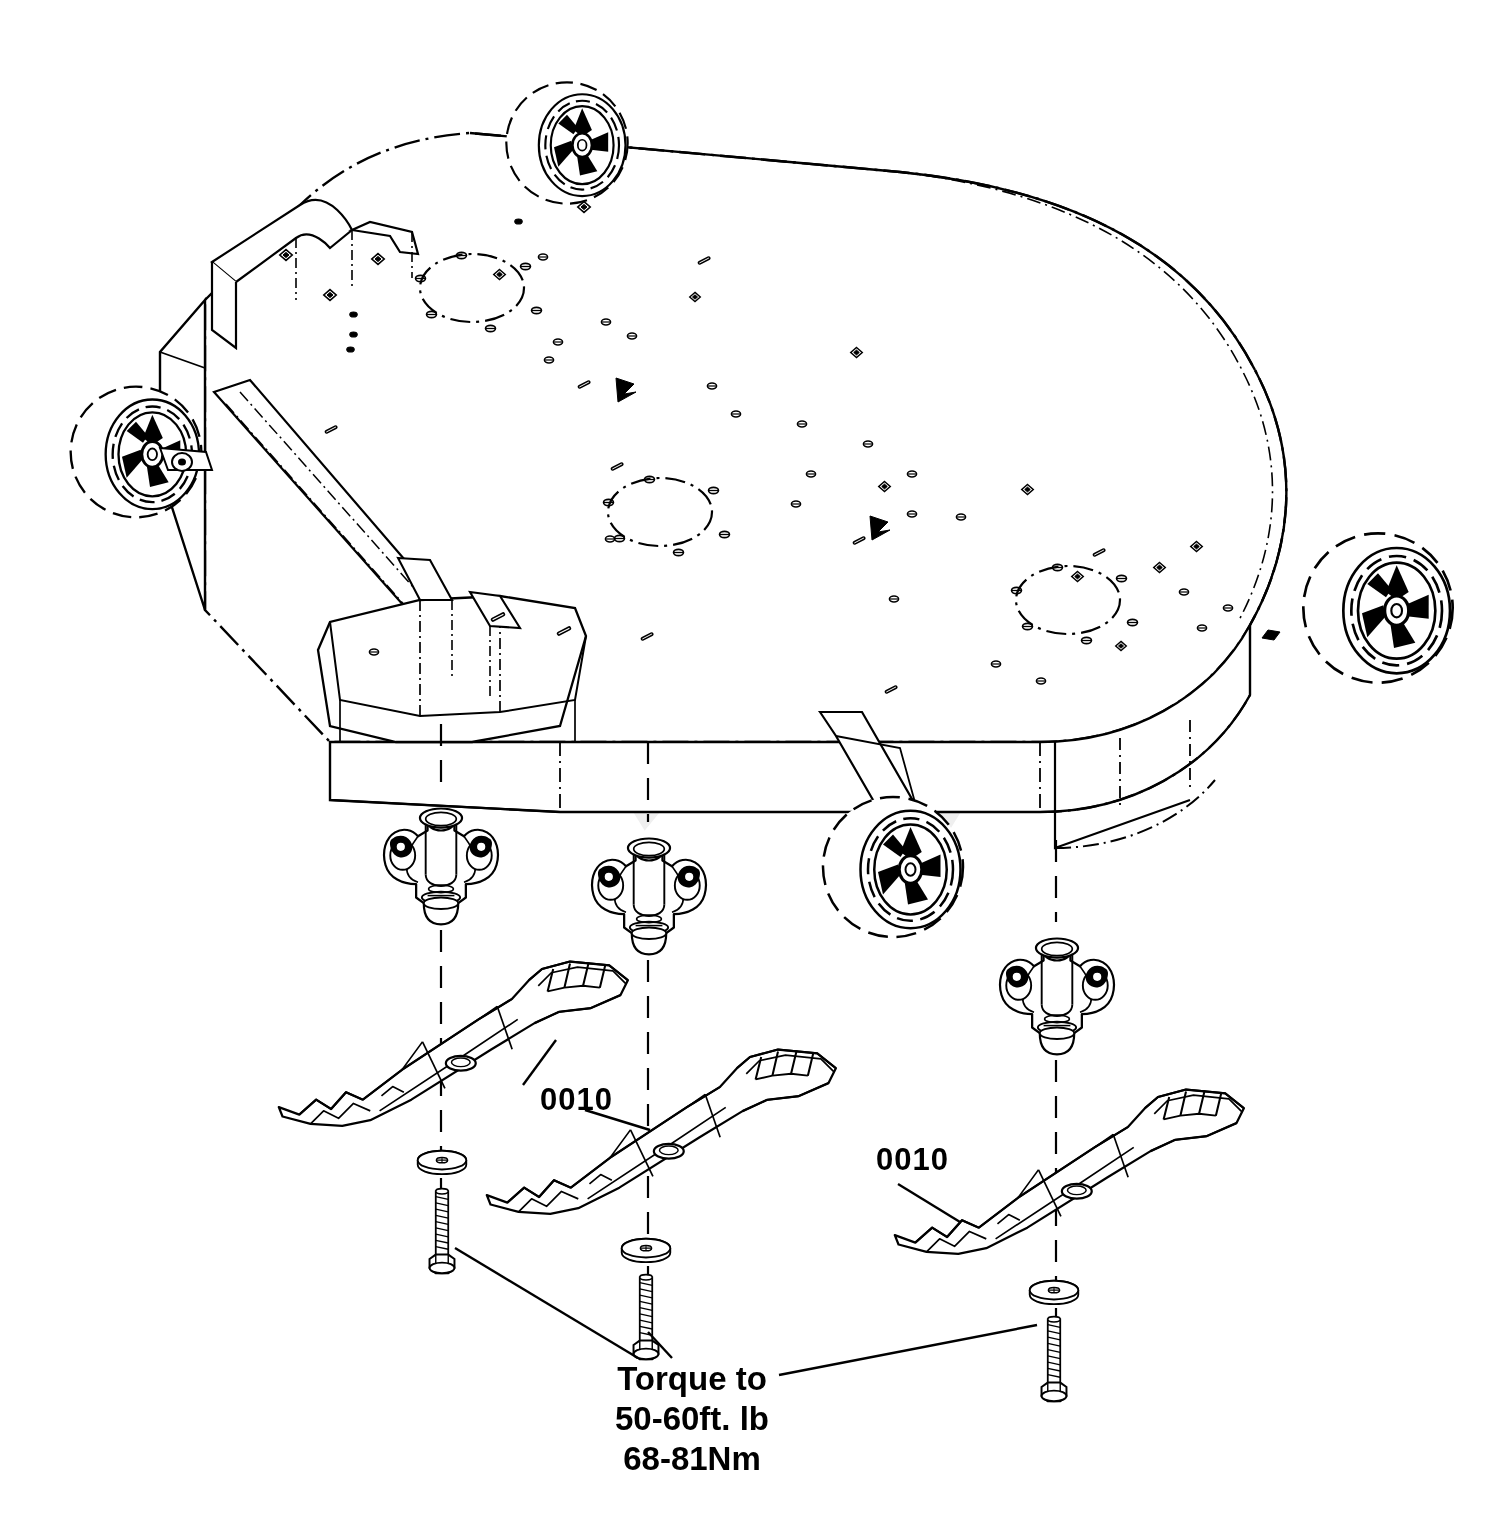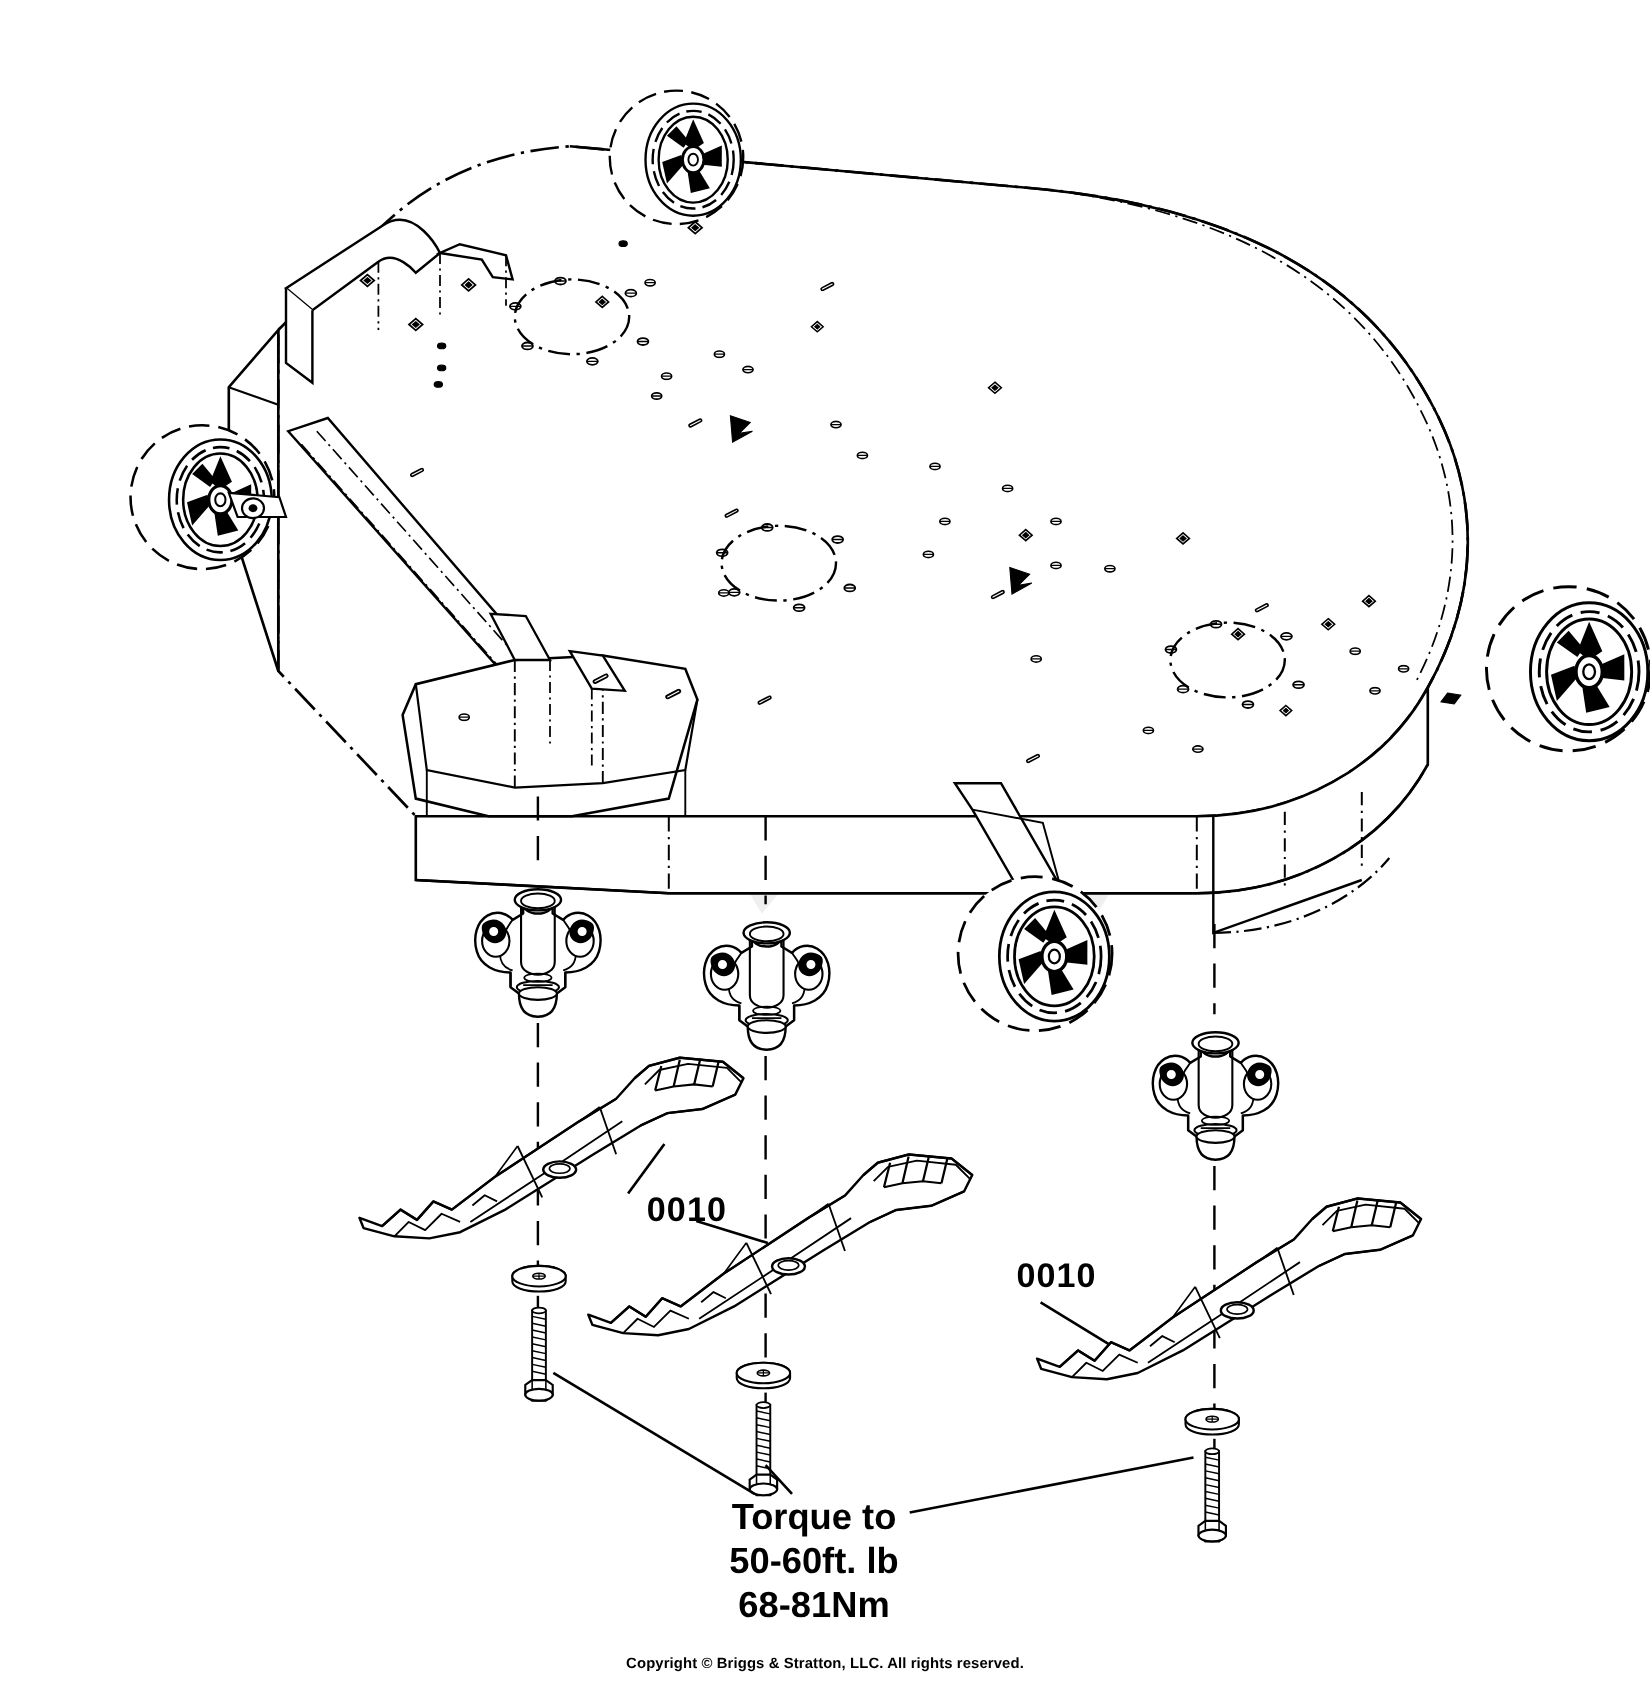--- a/index.html
+++ b/index.html
@@ -1,19 +1,19 @@
 <!DOCTYPE html>
 <html><head>
 <meta charset="utf-8">
 <title>Mower Deck Parts Diagram</title>
 <style>
   html,body{margin:0;padding:0;background:#ffffff;}
   body{width:1500px;height:1534px;position:relative;overflow:hidden;
        font-family:"Liberation Sans",sans-serif;color:#000;}
-  #sheet{position:absolute;inset:0;padding-left:48px;}
+  #sheet{position:absolute;inset:0;}
   svg{display:block;}
   .cap{font-family:"Liberation Sans",sans-serif;font-weight:bold;}
   .copyline{position:absolute;left:0;right:0;top:1504px;text-align:center;
             font-size:13.5px;font-weight:bold;letter-spacing:.1px;}
 </style>
 </head>
 <body>
 
 <div id="sheet">
 
@@ -390,15 +390,14 @@
   <text x="540" y="1110" class="cap" font-size="31" letter-spacing="1">0010</text>
   <text x="876" y="1170" class="cap" font-size="31" letter-spacing="1">0010</text>
 
   <g>
     <text x="692" y="1390" text-anchor="middle" class="cap" font-size="33">Torque to</text>
     <text x="692" y="1430" text-anchor="middle" class="cap" font-size="33">50-60ft. lb</text>
     <text x="692" y="1470" text-anchor="middle" class="cap" font-size="33">68-81Nm</text>
   </g>
 </svg>
 
-<div class="copyline">Copyright © Briggs &amp; Stratton, LLC. All rights reserved.</div>
 
 </div>
 
 </body></html>

